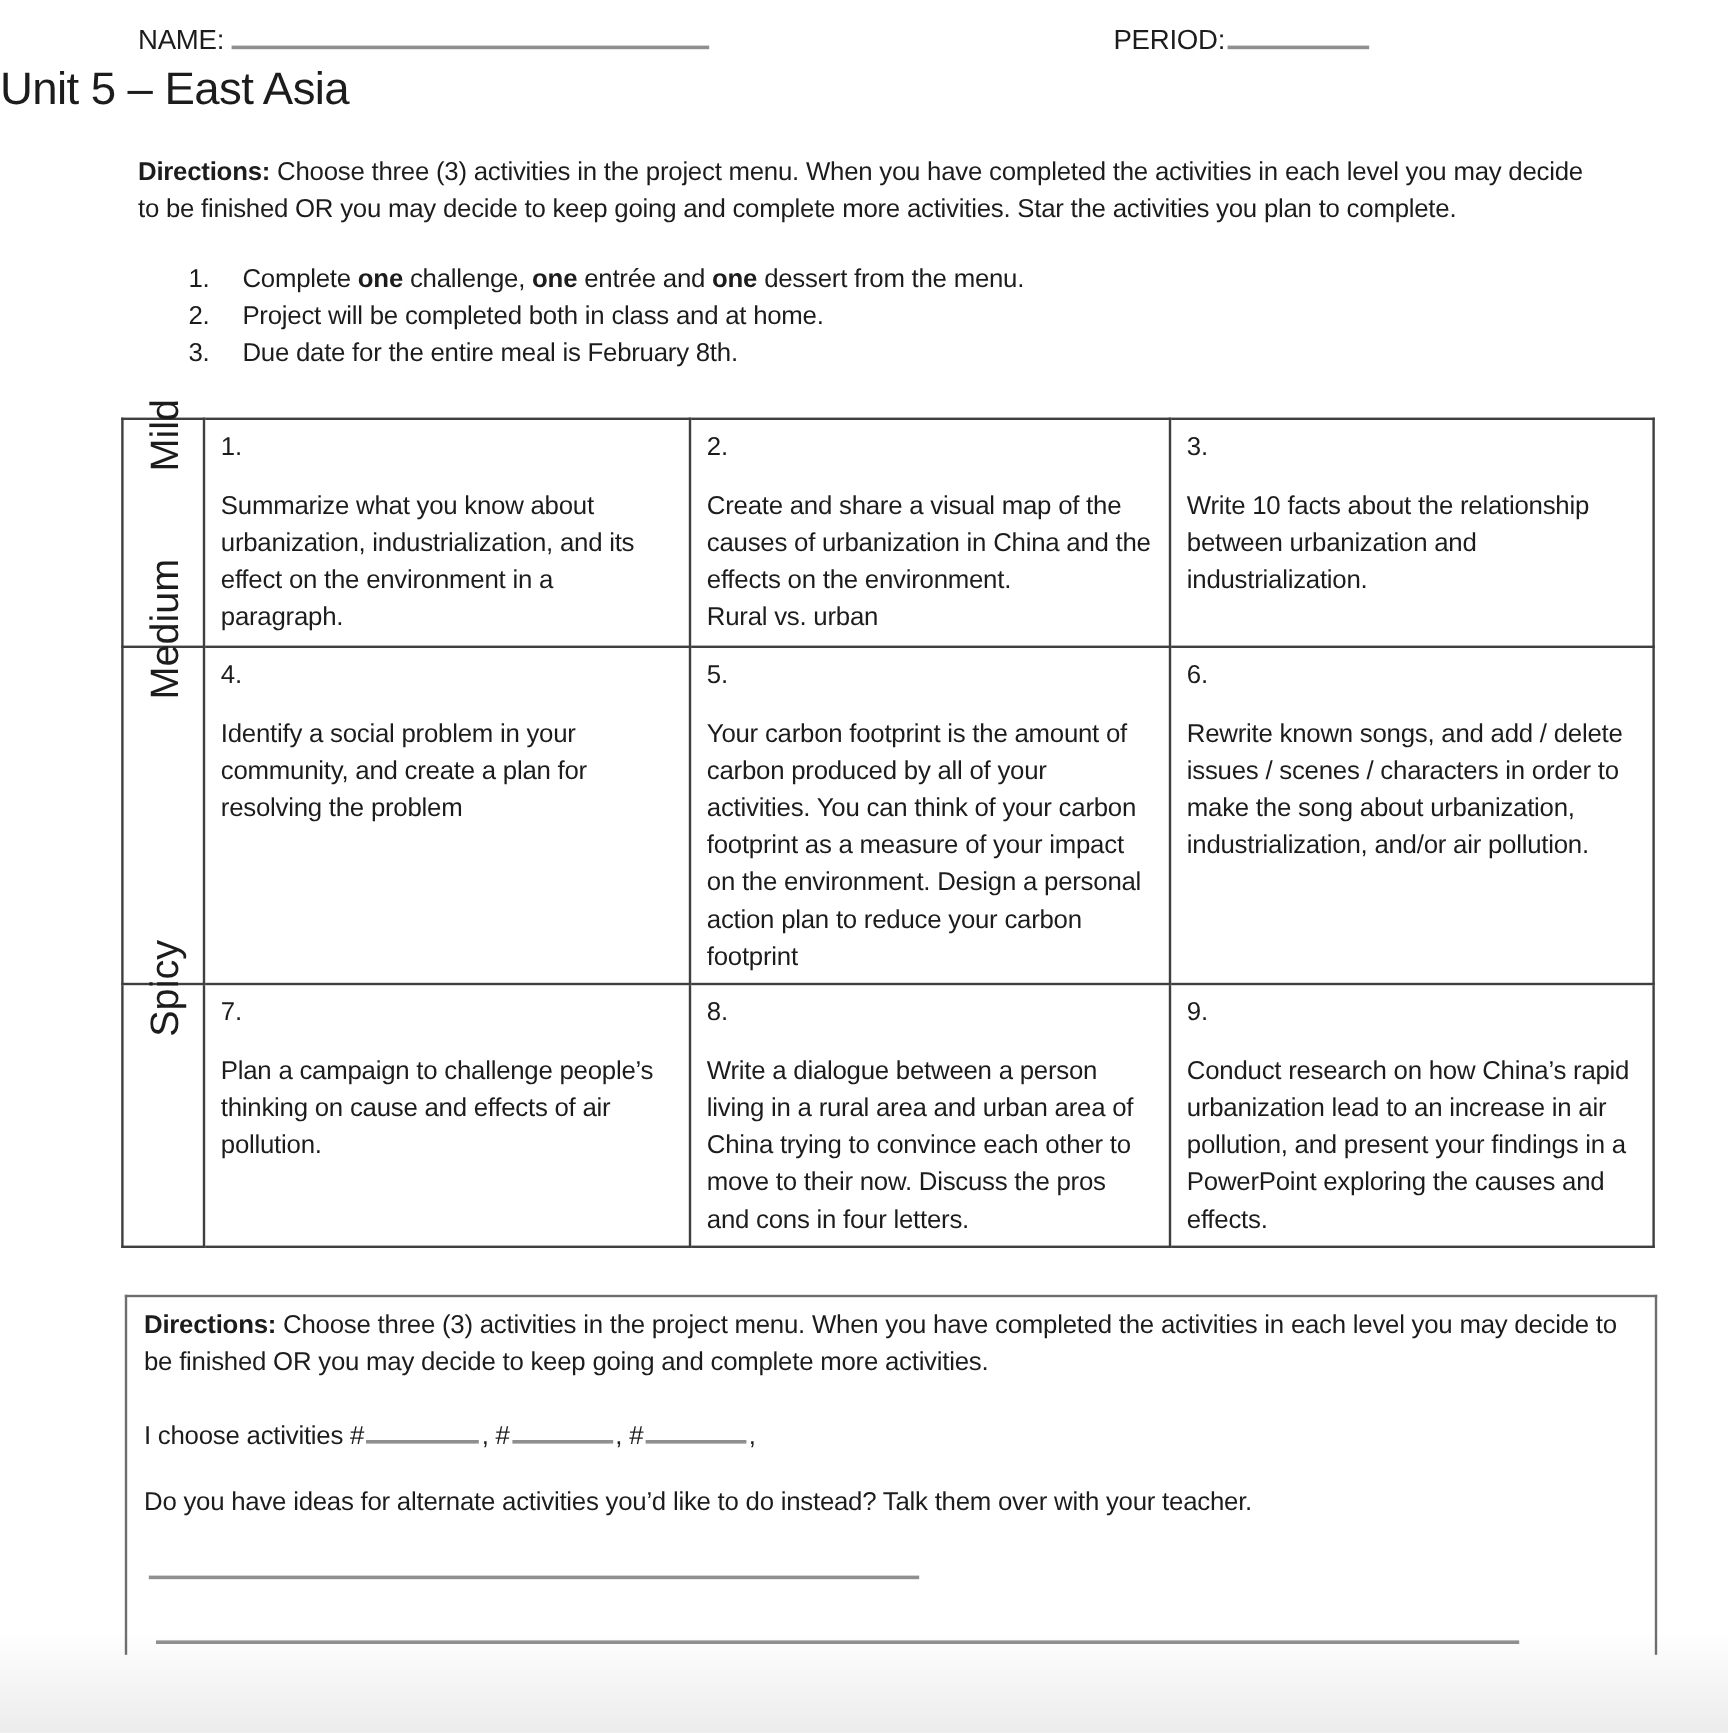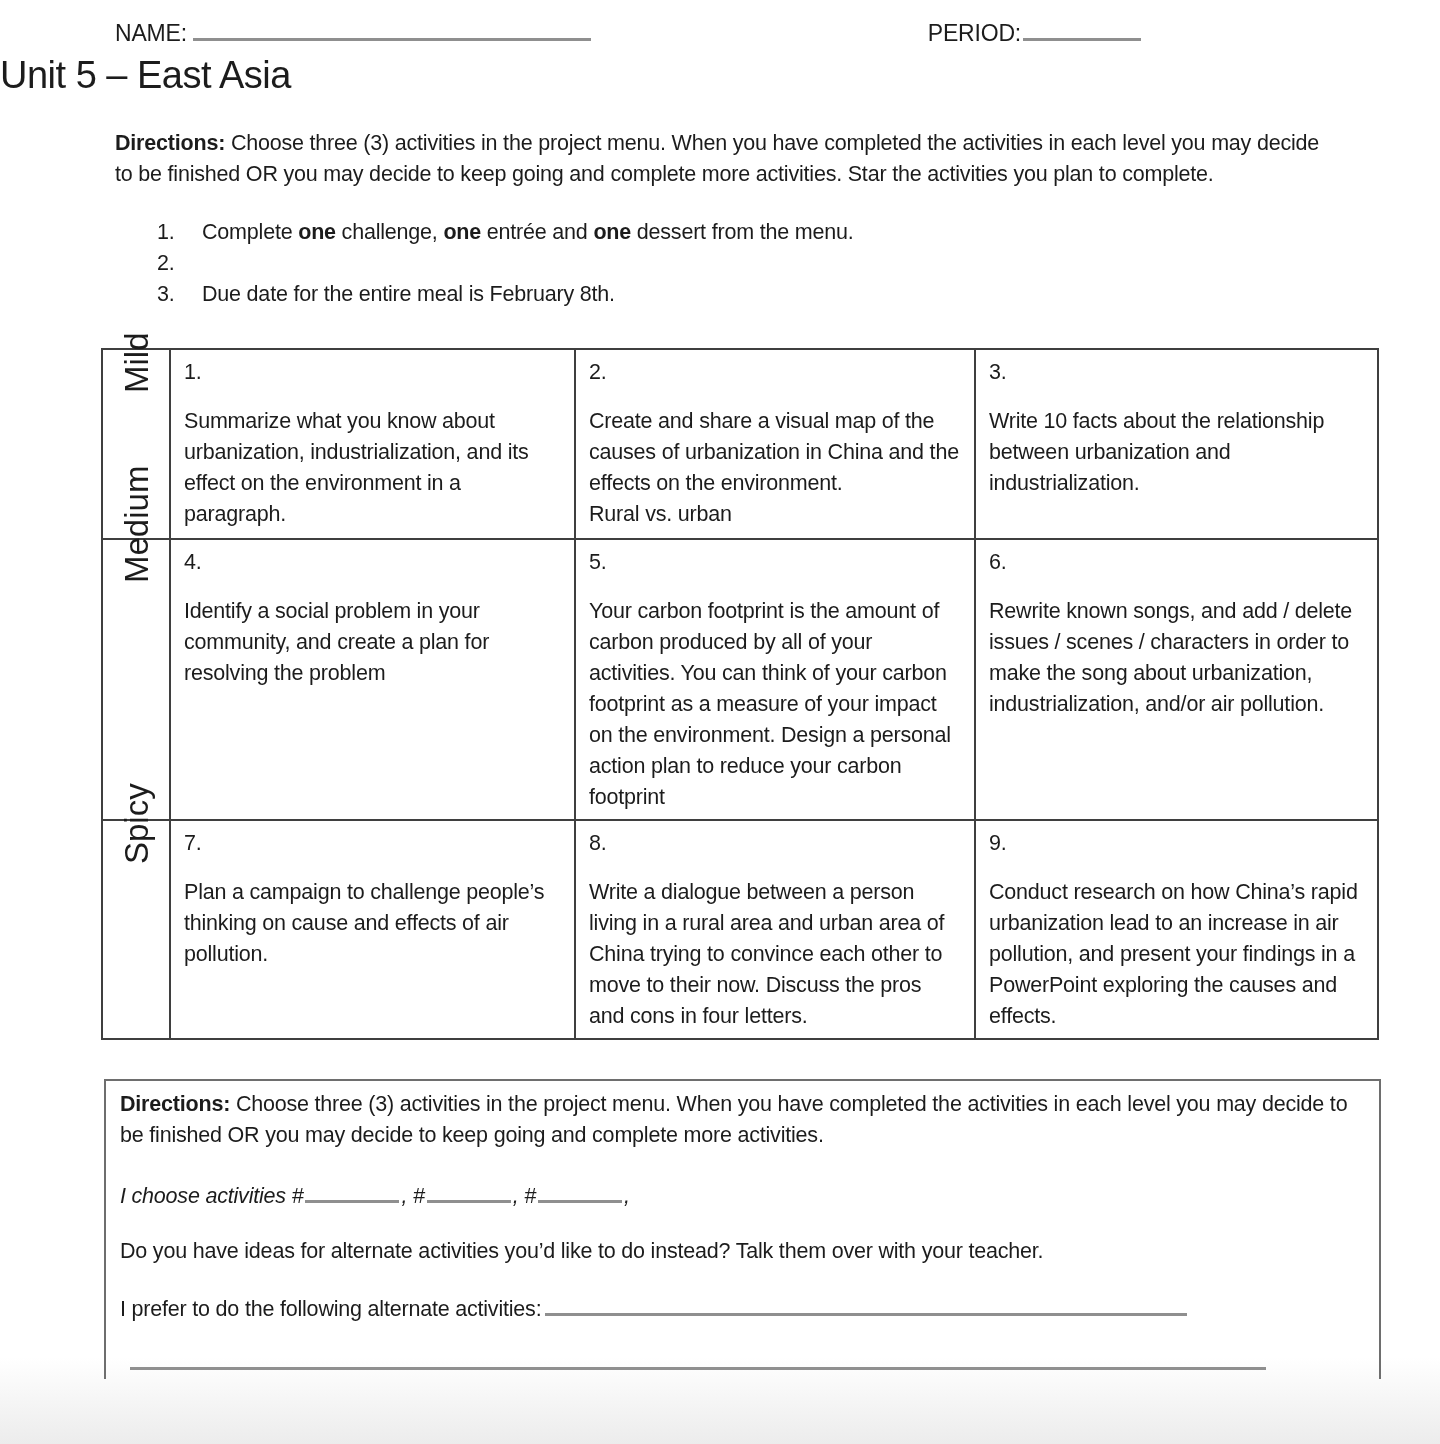--- a/index.html
+++ b/index.html
@@ -87,21 +87,21 @@
   .footer-box {
     margin: 39px 0 0 104px;
     width: 1277px;
     height: 300px;
     border: 2px solid #6e6e6e;
     border-bottom: none;
     padding: 8px 20px 0 14px;
     font-size: 21.5px;
     line-height: 31px;
   }
-  .choose-line { margin-top: 30px; font-style: italic; }
+  .choose-line { margin-top: 30px; }
   .choose-blank { width: 94px; margin: 0 2px; }
   .choose-blank-2, .choose-blank-3 { width: 84px; }
   .alt-question { margin-top: 24px; }
   .prefer-line { margin-top: 27px; }
   .prefer-blank { width: 642px; margin-left: 4px; }
   .full-line {
     margin: 42px 0 0 10px;
     width: 1136px;
     height: 0;
     border-bottom: 3px solid #8f8f8f;
@@ -127,20 +127,21 @@
 
   <p class="directions"><span class="bold">Directions:</span><span> Choose three (3) activities in the project menu.  When you have completed the activities in each level you may decide to be finished OR you may decide to keep going and complete more activities.  Star the activities you plan to complete.</span></p>
 
   <ol class="instructions">
     <li class="inst-item">
       <span class="inst-num">1.</span>
       <span><span>Complete </span><span class="bold">one</span><span> challenge, </span><span class="bold">one</span><span> entrée and </span><span class="bold">one</span><span> dessert from the menu.</span></span>
     </li>
     <li class="inst-item">
       <span class="inst-num">2.</span>
+      <span>Project will be completed both in class and at home.</span>
     </li>
     <li class="inst-item">
       <span class="inst-num">3.</span>
       <span>Due date for the entire meal is February 8th.</span>
     </li>
   </ol>
 
   <table class="menu">
     <colgroup>
       <col style="width:68px">
@@ -204,18 +205,18 @@
     </tbody>
   </table>
 
   <div class="footer-box">
     <p><span class="bold">Directions:</span><span> Choose three (3) activities in the project menu.  When you have completed the activities in each level you may decide to be finished OR you may decide to keep going and complete more activities.</span></p>
 
     <p class="choose-line"><span>I choose activities #</span><span class="blank choose-blank"></span><span>, #</span><span class="blank choose-blank choose-blank-2"></span><span>, #</span><span class="blank choose-blank choose-blank-3"></span><span>,</span></p>
 
     <p class="alt-question">Do you have ideas for alternate activities you’d like to do instead? Talk them over with your teacher.</p>
 
-    <p class="prefer-line"><span>I prefer to do the following alternate activities:</span><span class="blank prefer-blank"></span></p>
+    <p class="prefer-line"><span class="blank prefer-blank"></span></p>
 
     <div class="full-line"></div>
   </div>
 
 </div>
 
 </body></html>

